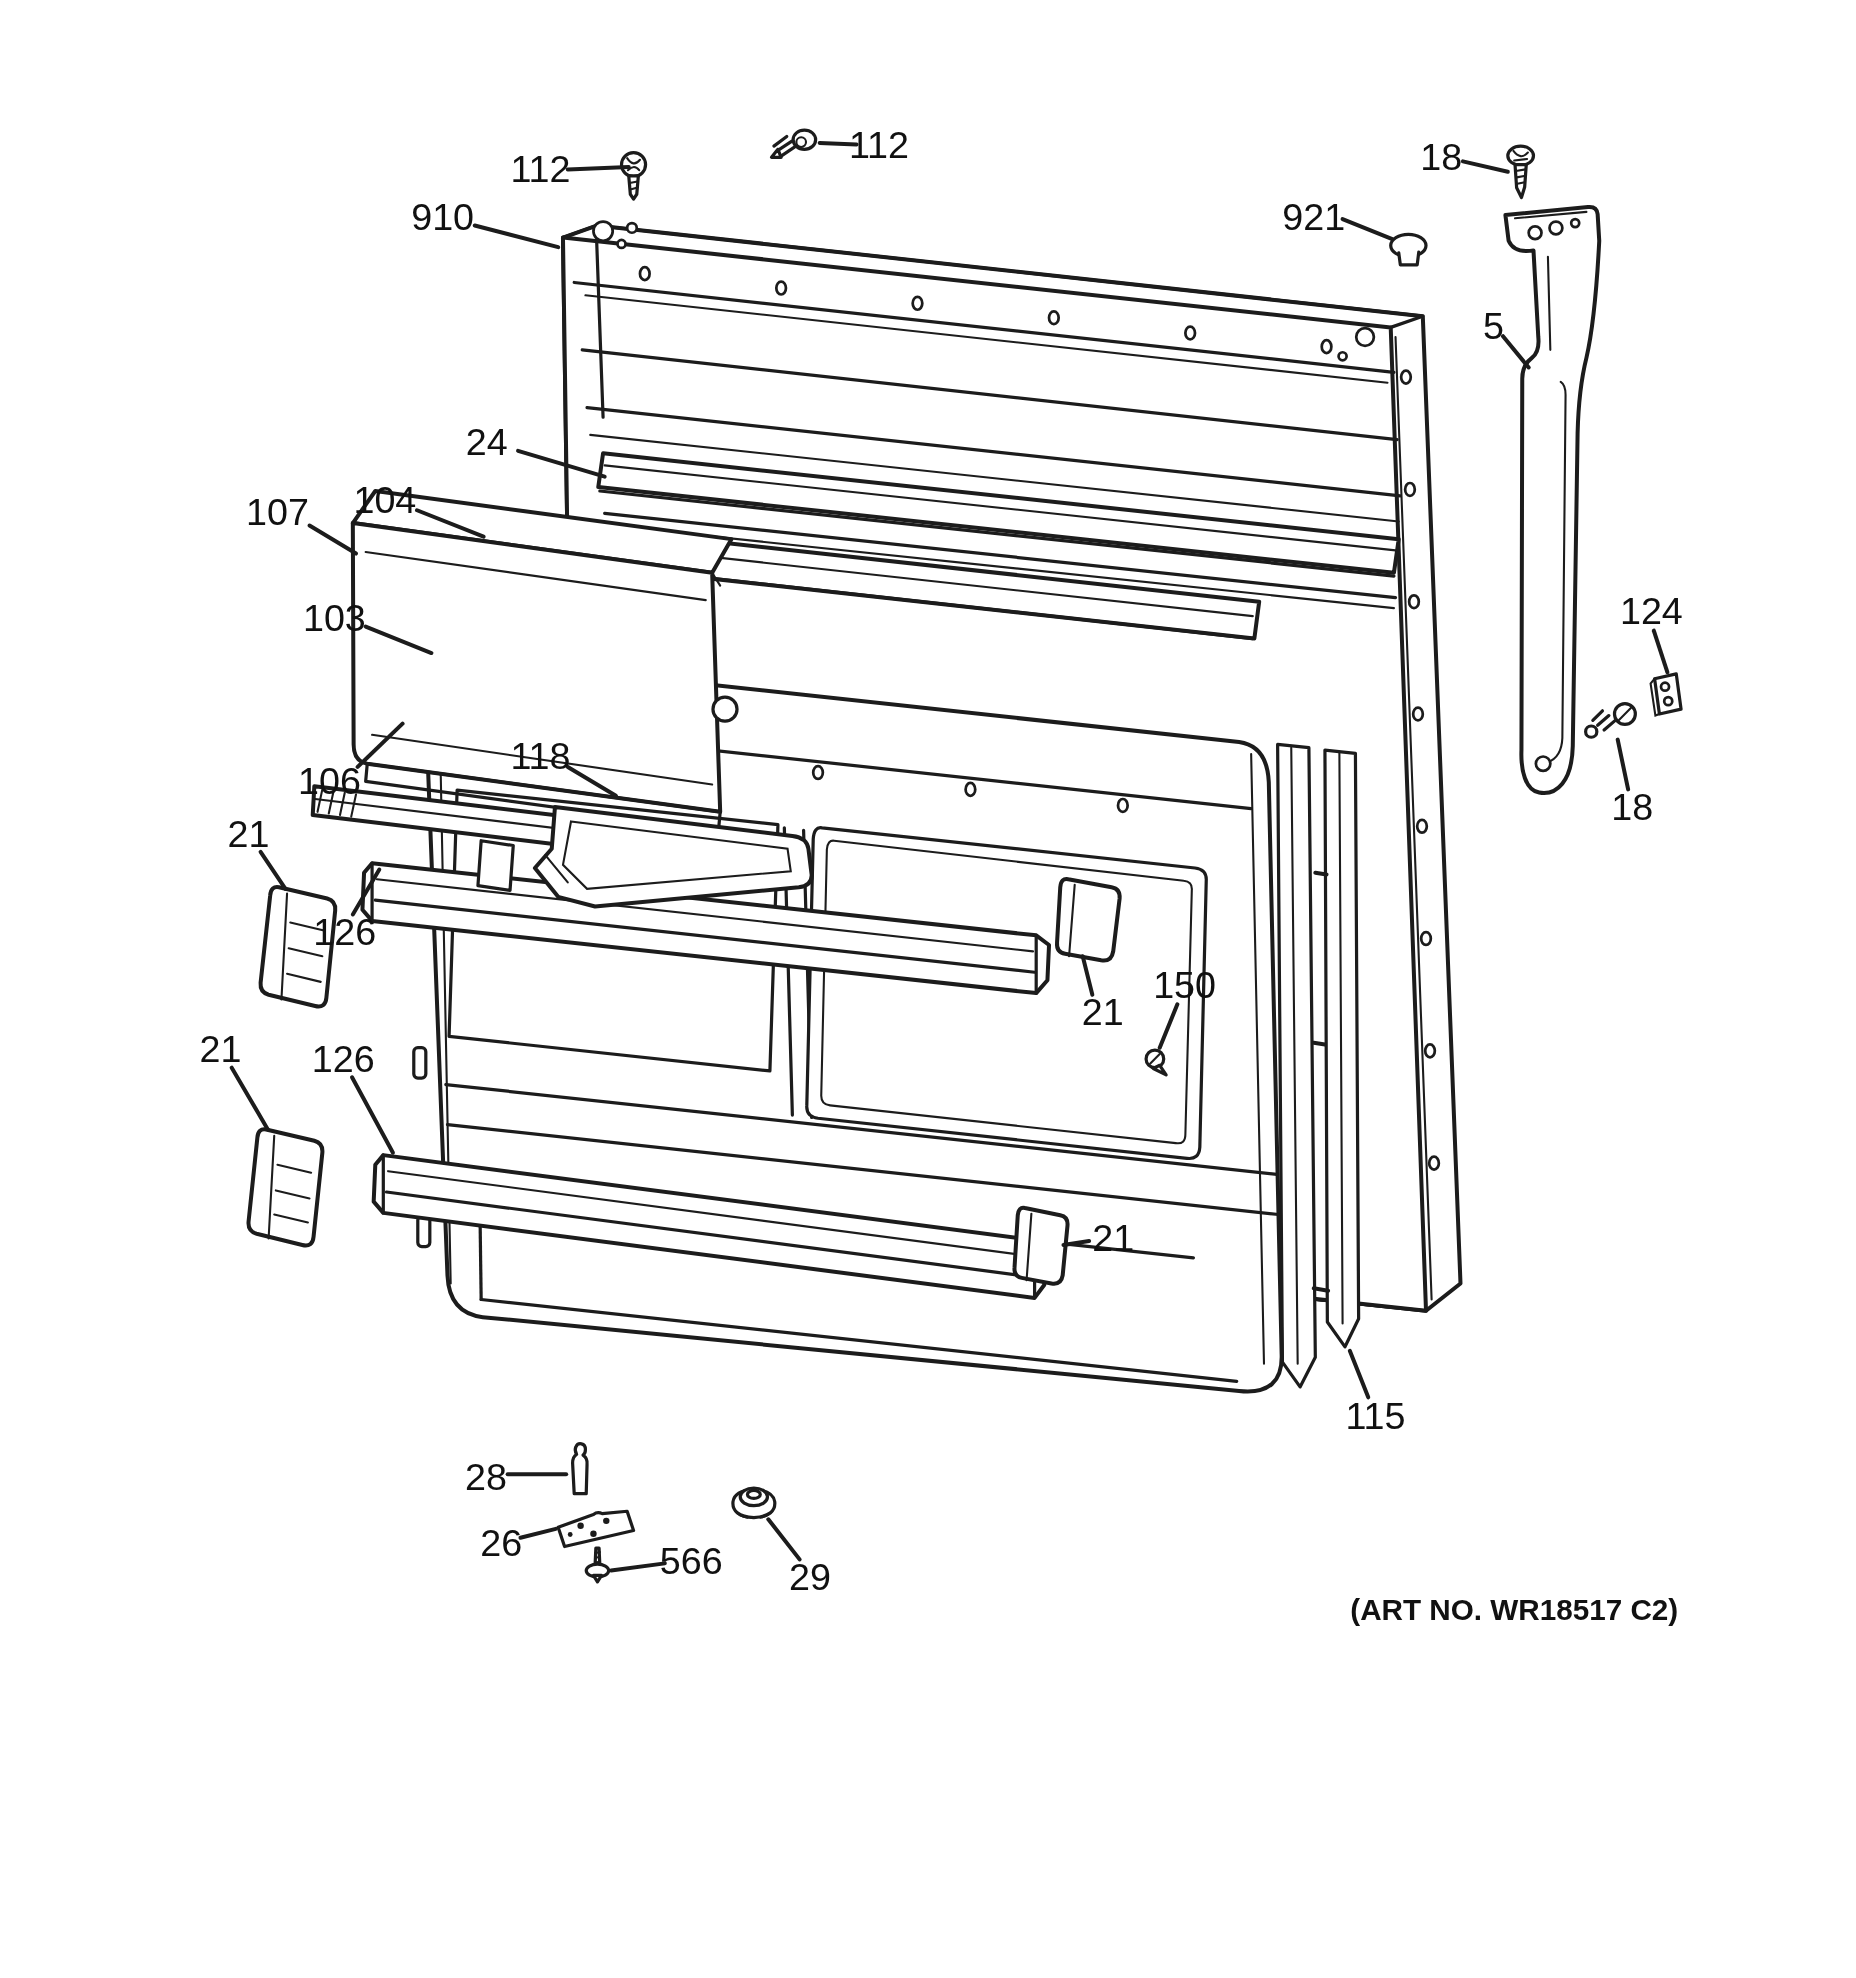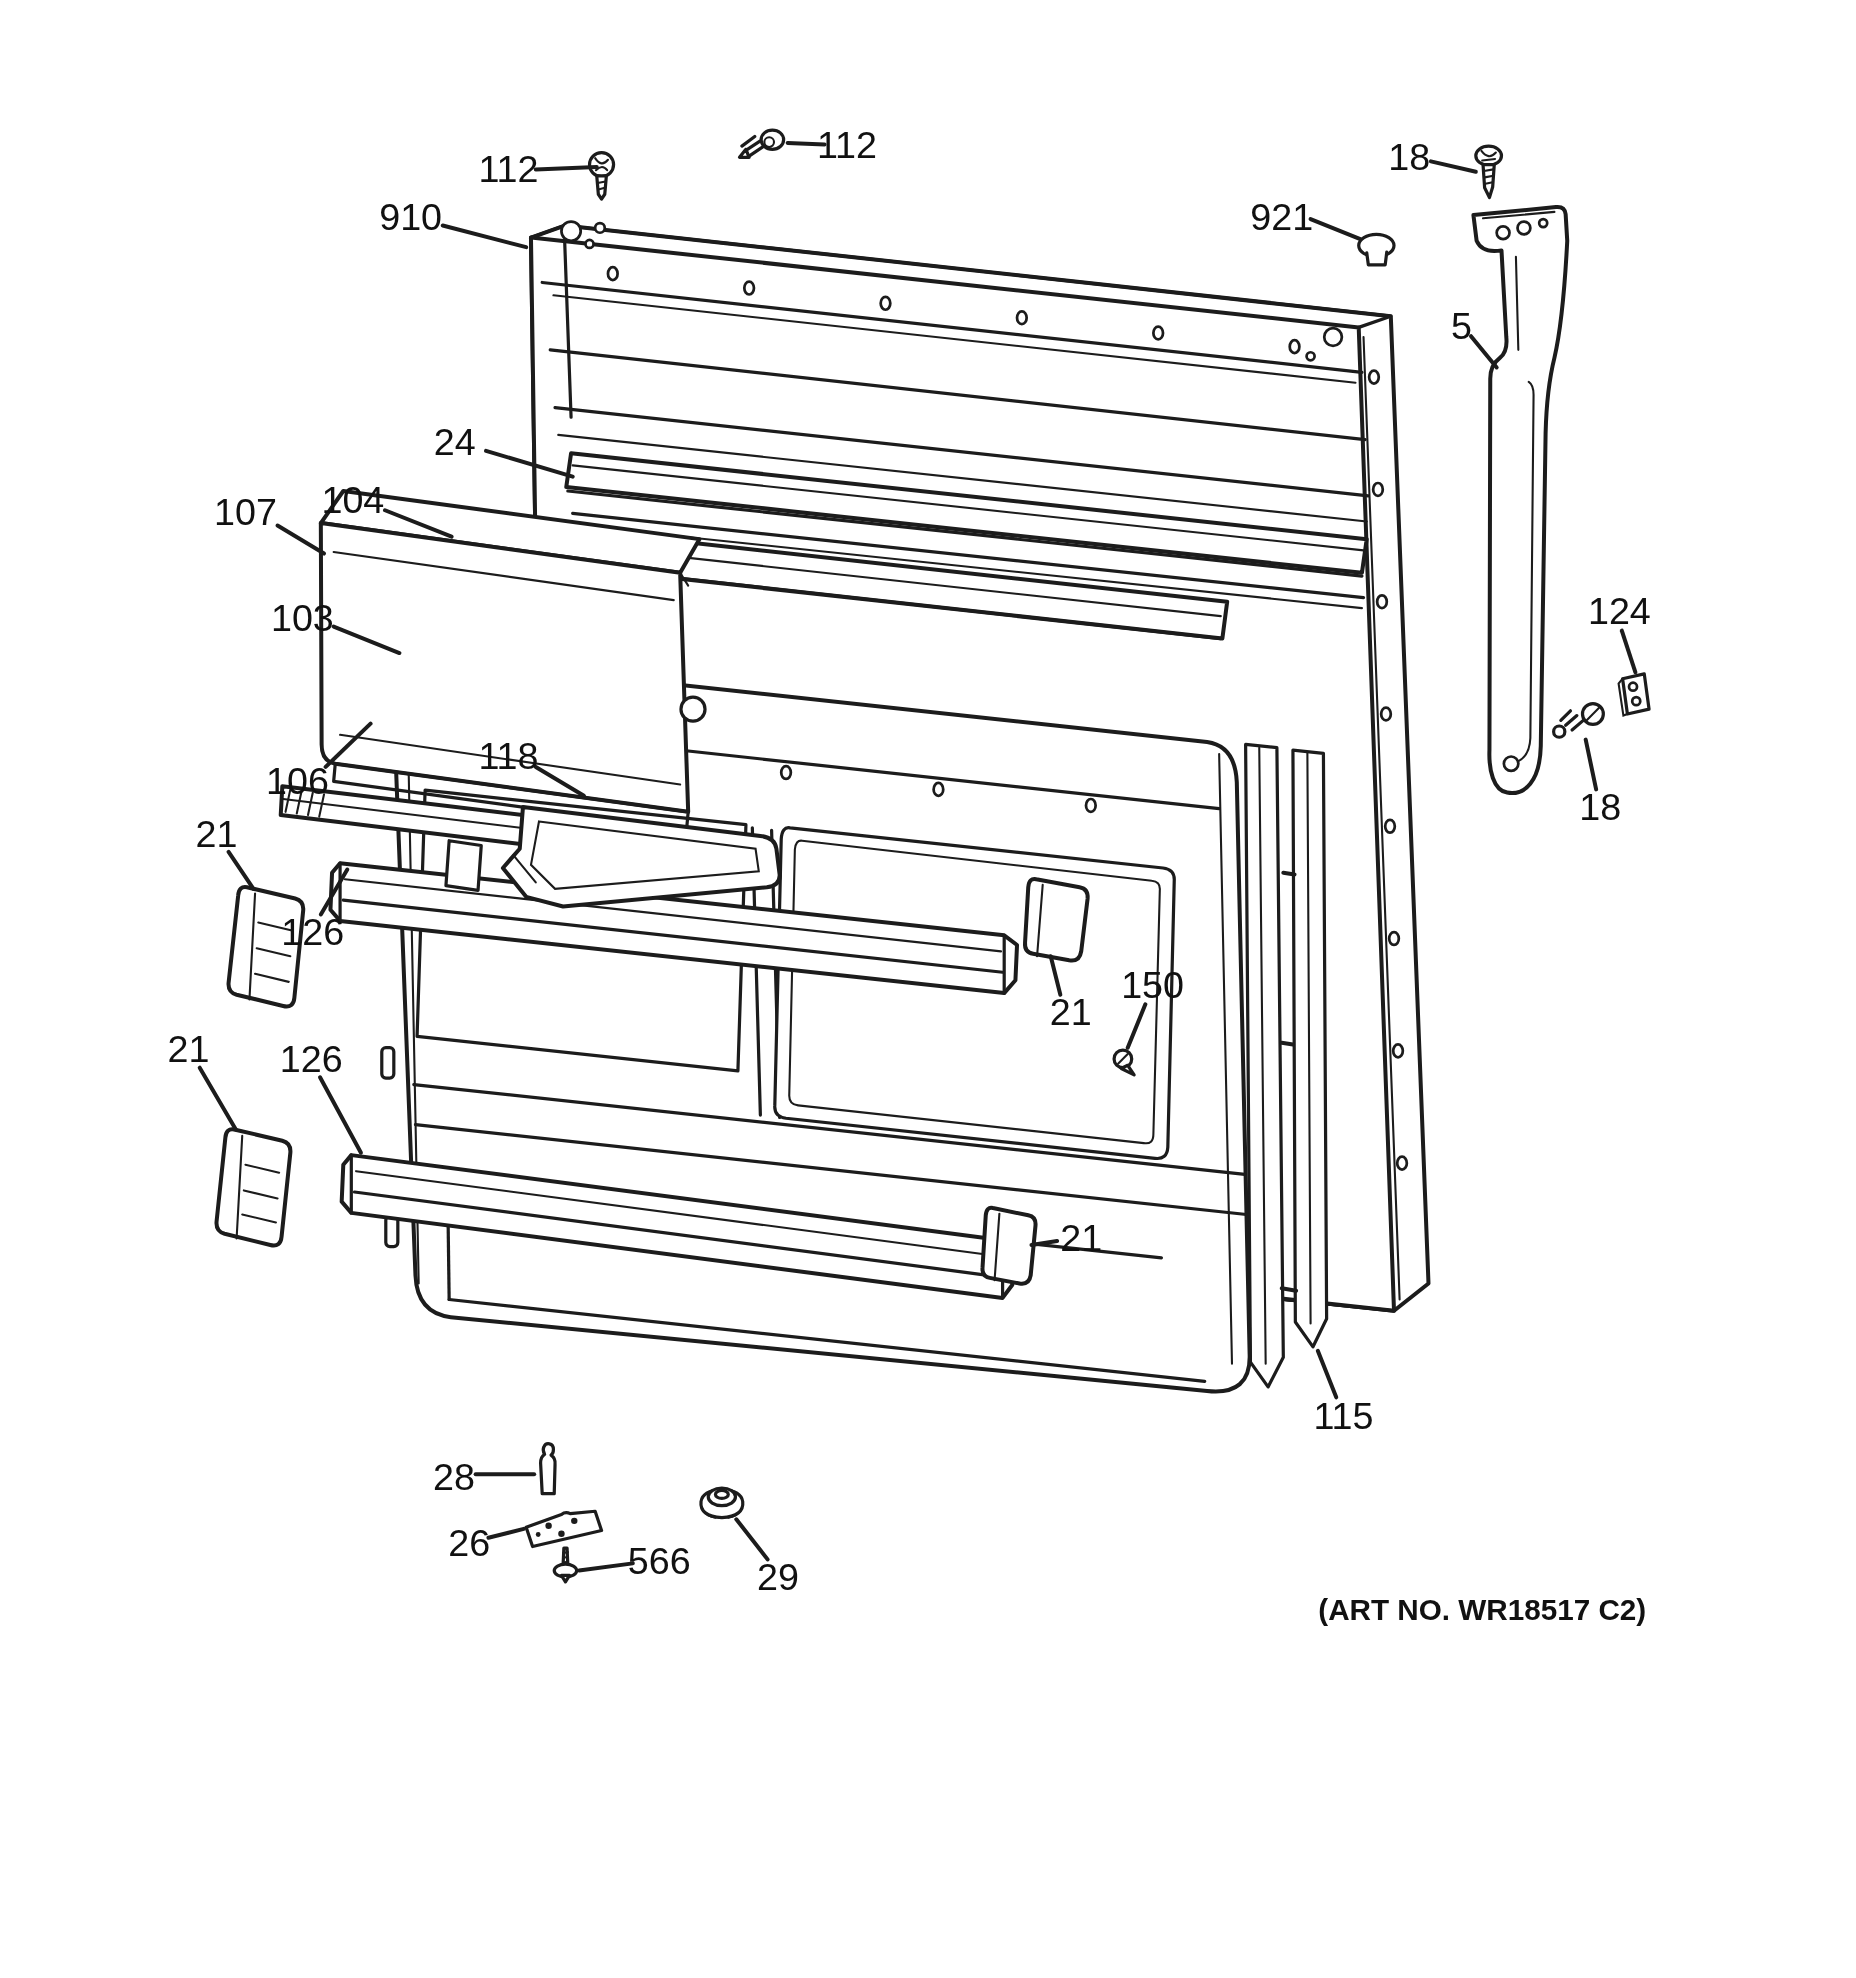--- a/index.html
+++ b/index.html
@@ -1,17 +1,17 @@
 <!DOCTYPE html>
 <html style="font-size:13px"><head>
 <meta charset="utf-8">
 <style>
   html,body{margin:0;padding:0;background:#ffffff;}
   body{width:1856px;height:1979px;position:relative;font-family:"Liberation Sans",sans-serif;}
-  #stage{position:absolute;inset:0;}
+  #stage{position:absolute;inset:0;margin-left:32px;}
   svg{display:block;width:1856px;height:1979px;}
   .fw{fill:#ffffff;stroke:#1c1c1c;stroke-width:5;stroke-linejoin:round;stroke-linecap:round;}
   .fw2{fill:#ffffff;stroke:#1c1c1c;stroke-width:4;stroke-linejoin:round;stroke-linecap:round;}
   .ln{fill:none;stroke:#1c1c1c;stroke-width:4;stroke-linejoin:round;stroke-linecap:round;}
   .ln5{fill:none;stroke:#1c1c1c;stroke-width:5;stroke-linejoin:round;stroke-linecap:round;}
   .thin{fill:none;stroke:#1c1c1c;stroke-width:2.6;stroke-linecap:round;}
   .hole{fill:#ffffff;stroke:#1c1c1c;stroke-width:3.4;}
   .dk{fill:#1c1c1c;stroke:none;}
   .lead{stroke:#1c1c1c;stroke-width:5;stroke-linecap:round;}
   text.callout{font-family:"Liberation Sans",sans-serif;font-size:47px;fill:#111111;}

